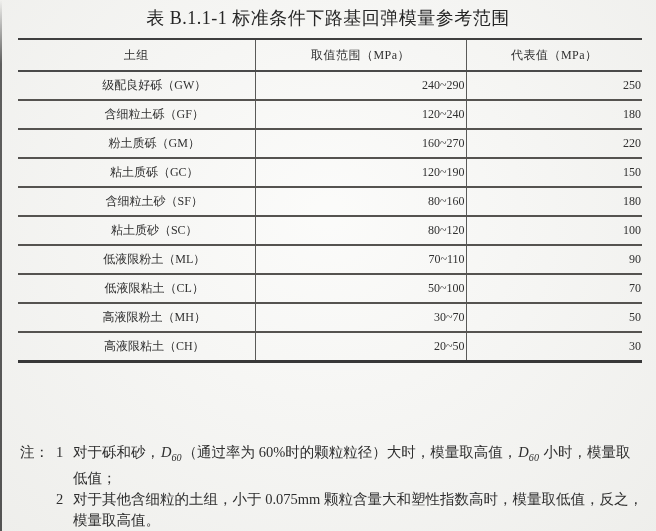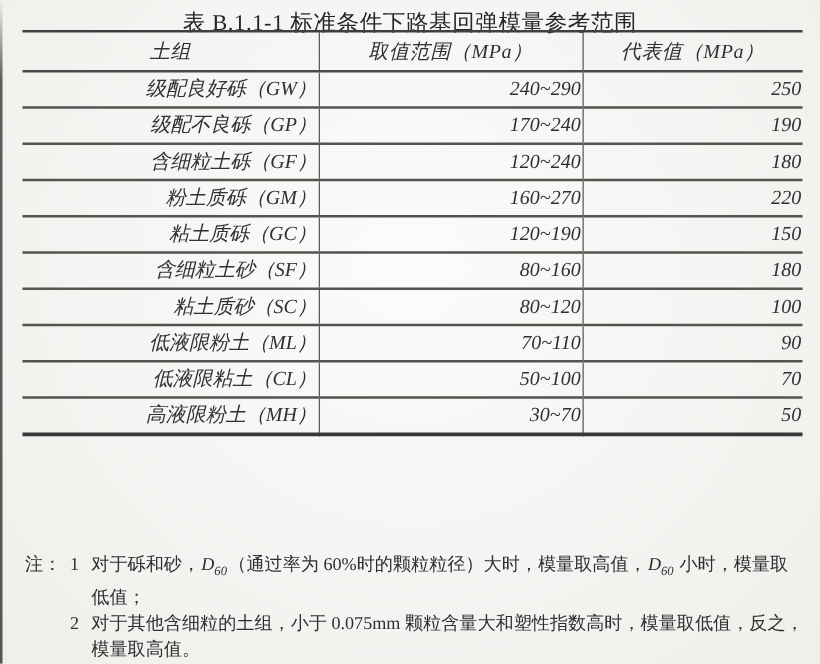--- a/index.html
+++ b/index.html
@@ -35,29 +35,28 @@
     top: 6px; left: 0;
     width: 100%;
     text-align: center;
     font-size: 18px;
     letter-spacing: 0.5px;
     color: #262626;
   }
   .ref-table {
     position: absolute;
     left: 18px;
-    top: 24px;
+    top: 38px;
     width: 624px;
     border-collapse: collapse;
     table-layout: fixed;
     border-top: 2px solid #3f3f3f;
     border-bottom: 3px solid #383838;
-    font-size: 16px;
+    font-size: 12px;
     color: #303030;
-    font-style: italic;
   }
   .ref-table col.c1 { width: 237px; }
   .ref-table col.c2 { width: 211px; }
   .ref-table col.c3 { width: 176px; }
   .ref-table th {
     height: 28px;
     font-weight: normal;
     text-align: center;
     border-bottom: 2px solid var(--line);
     letter-spacing: 0.5px;
@@ -65,21 +64,21 @@
   .ref-table td {
     height: 25px;
     text-align: right;
     border-bottom: 2px solid #555350;
   }
   .ref-table th + th,
   .ref-table td + td {
     border-left: 1.5px solid #5a5a58;
   }
   .ref-table td.soil {
-    text-align: right;
+    text-align: center;
     padding-left: 37px;
   }
   .ref-table tr:last-child td { border-bottom: none; }
   .notes {
     position: absolute;
     left: 20px;
     top: 442px;
     width: 624px;
     font-size: 14.5px;
     line-height: 21px;
@@ -121,25 +120,20 @@
         <th>代表值（MPa）</th>
       </tr>
     </thead>
     <tbody id="table-body">
         <tr>
           <td class="soil">级配良好砾（GW）</td>
           <td>240~290</td>
           <td>250</td>
         </tr>
         <tr>
-          <td class="soil">级配不良砾（GP）</td>
-          <td>170~240</td>
-          <td>190</td>
-        </tr>
-        <tr>
           <td class="soil">含细粒土砾（GF）</td>
           <td>120~240</td>
           <td>180</td>
         </tr>
         <tr>
           <td class="soil">粉土质砾（GM）</td>
           <td>160~270</td>
           <td>220</td>
         </tr>
         <tr>
@@ -165,20 +159,25 @@
         <tr>
           <td class="soil">低液限粘土（CL）</td>
           <td>50~100</td>
           <td>70</td>
         </tr>
         <tr>
           <td class="soil">高液限粉土（MH）</td>
           <td>30~70</td>
           <td>50</td>
         </tr>
+        <tr>
+          <td class="soil">高液限粘土（CH）</td>
+          <td>20~50</td>
+          <td>30</td>
+        </tr>
       </tbody>
   </table>
 
   <div class="notes" id="notes-section">
       <div class="note-item">
         <span class="note-label">注：</span>
         <span class="note-num">1</span>
         <span class="note-text"><span>对于砾和砂，</span><span class="seg-i">D</span><span class="seg-sub">60</span><span>（通过率为 60%时的颗粒粒径）大时，模量取高值，</span><span class="seg-i">D</span><span class="seg-sub">60</span><span> 小时，模量取低值；</span></span>
       </div>
       <div class="note-item">

